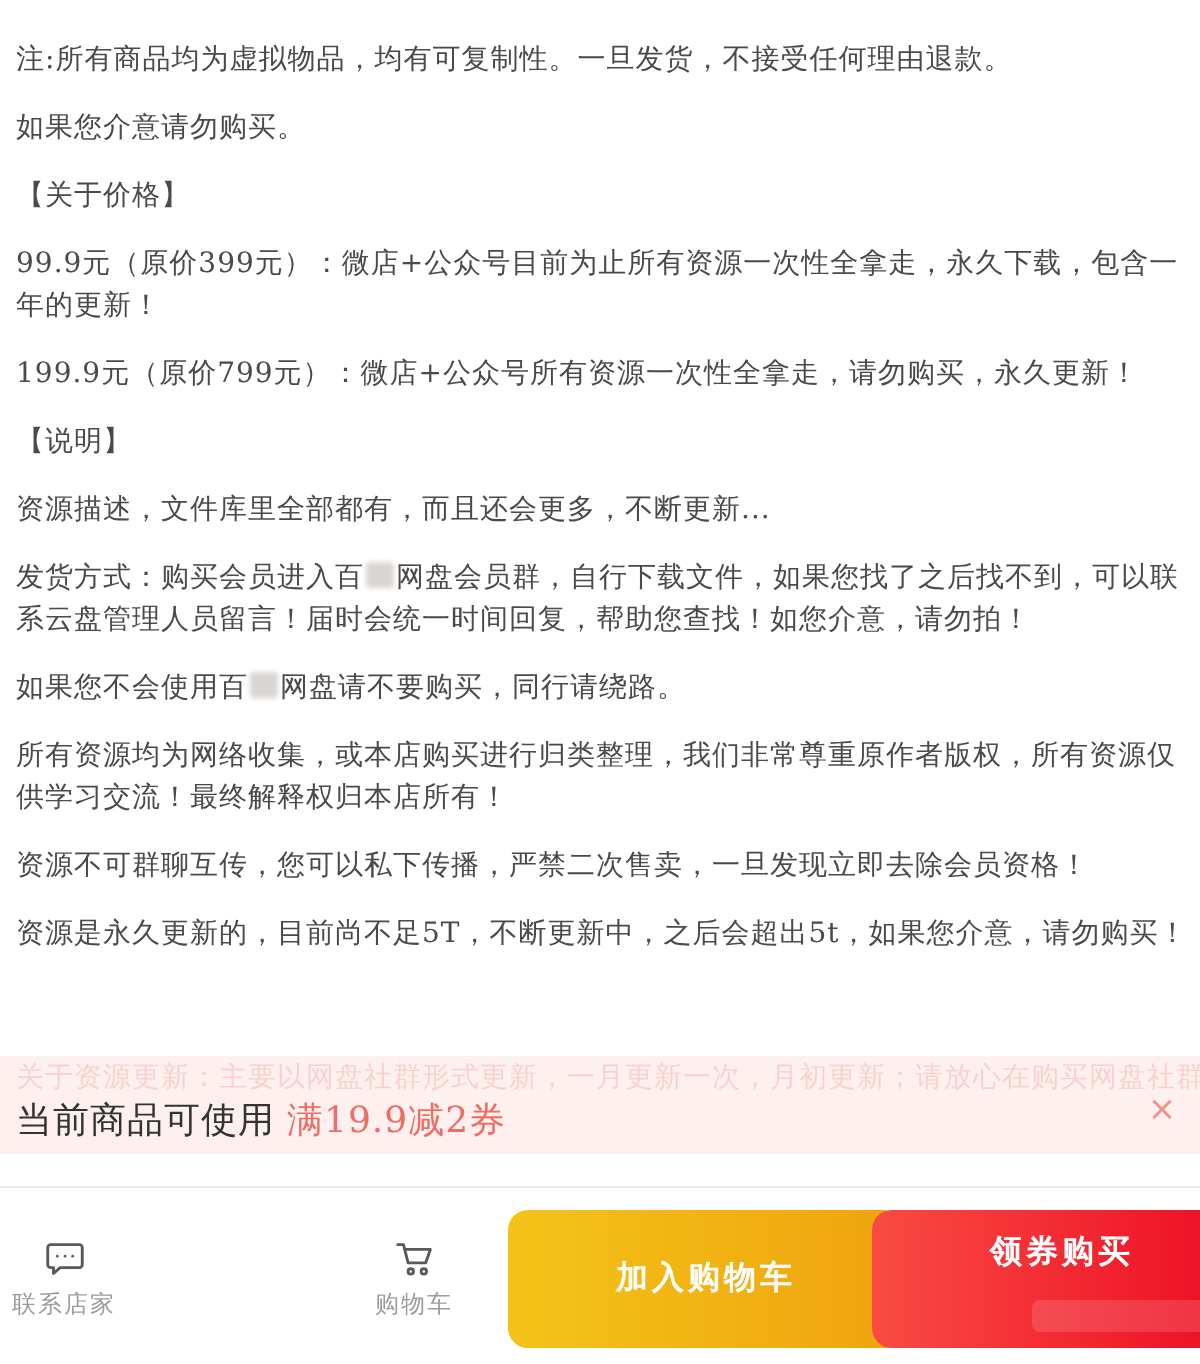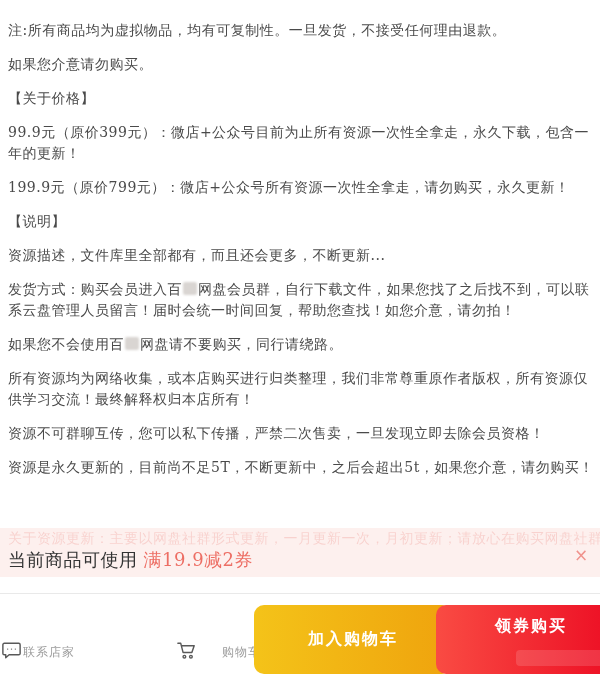--- a/index.html
+++ b/index.html
@@ -41,32 +41,32 @@
     color:#f0928c; font-size:17px; line-height:18px; text-align:center;
     cursor:pointer; font-family:"DejaVu Sans","Liberation Sans",sans-serif;
   }
   
   .bottom-bar {
     position:absolute; left:0; top:593px; width:600px; height:89px;
     background:#ffffff; border-top:1px solid #e9e9e9;
   }
   .nav-item {
     position:absolute; top:0; width:64px; height:89px;
-    display:flex; flex-direction:row; align-items:center;
+    display:flex; flex-direction:column; align-items:center;
     padding-top:24px; cursor:pointer;
   }
   .nav-item .nav-icon { width:23px; height:23px; display:block; }
   .nav-item .nav-icon svg { width:23px; height:23px; display:block; }
   .nav-label {
     margin-top:3px; font-size:12px; color:#9c9c9c; white-space:nowrap;
     letter-spacing:1px;
   }
   .nav-contact { left:0px; }
   .nav-shop    { left:86px; }
-  .nav-cart    { left:175px;gap:24px; }
+  .nav-cart    { left:175px; }
   .action-btn {
     position:absolute; top:11px; height:69px; border:none; border-radius:10px;
     color:#ffffff; font-size:16px; font-weight:bold; cursor:pointer;
     font-family:"DejaVu Serif","Liberation Serif",serif; letter-spacing:2px;
   }
   .btn-cart {
     left:254px; width:198px;
     background:linear-gradient(90deg,#f4c319,#efa30d);
   }
   .btn-buy {

